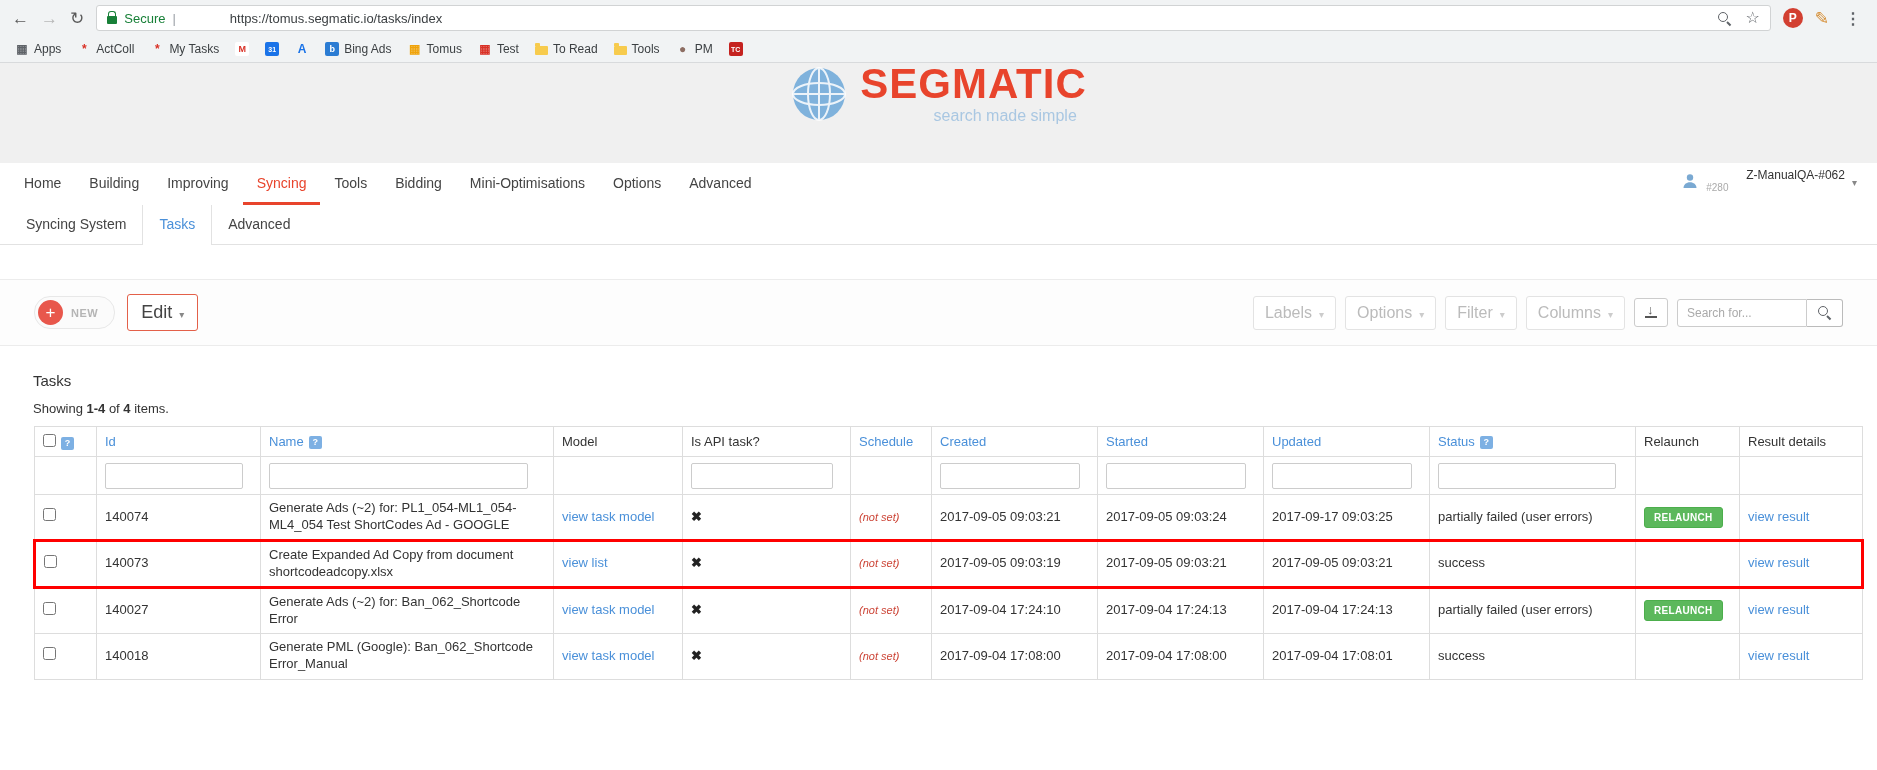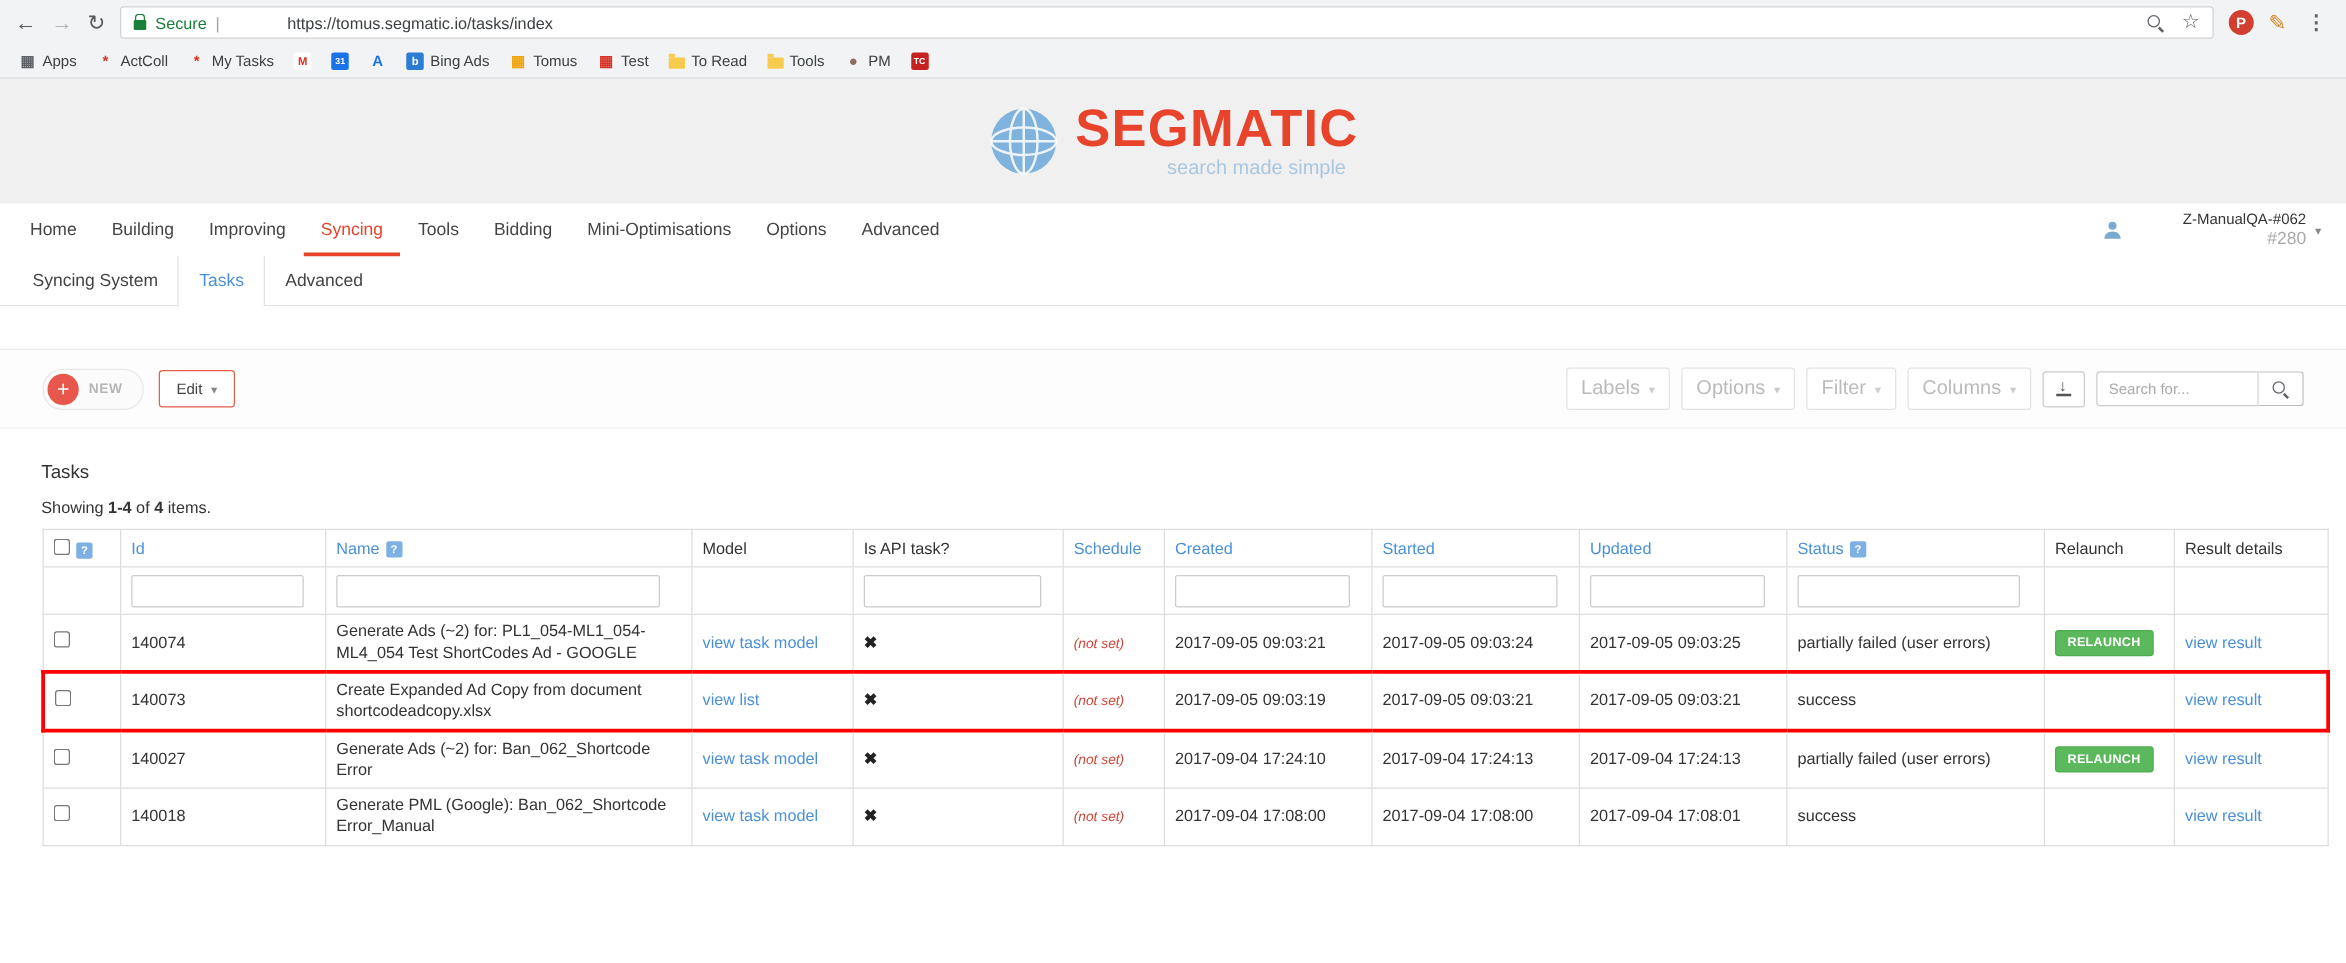--- a/index.html
+++ b/index.html
@@ -36,34 +36,34 @@
   .bm-ic { width:14px; height:14px; display:flex; align-items:center; justify-content:center;
     font-weight:bold; font-size:12px; line-height:1; border-radius:2px; }
   .bm-ic.chip { font-size:9px; }
   .bm-ic.tiny { font-size:7px; letter-spacing:0; }
   .bm-ic.folder { background:#f7cb4d; width:13px; height:9px; border-radius:1px; position:relative; margin-top:3px; }
   .bm-ic.folder::before { content:''; position:absolute; top:-3px; left:0; width:5px; height:3px;
     background:#f7cb4d; border-radius:1px 1px 0 0; }
   .bm-label { font-size:12px; color:#3c4043; white-space:nowrap; }
 
   
-  .logo-band { height:100px; background:#f0f0f0; display:flex; align-items:center; justify-content:center; }
+  .logo-band { height:100px; background:#f0f0f0; display:flex; align-items:flex-start; justify-content:center; }
   .logo { display:flex; align-items:center; gap:12px; }
   .logo-name { font-size:42px; font-weight:bold; color:#e8442c; letter-spacing:1px; line-height:1; }
   .logo-tagline { font-size:16px; color:#a9c7e2; text-align:right; padding-right:10px; margin-top:2px; }
 
   
   .mainnav { height:42px; background:#fff; display:flex; align-items:stretch; padding:0 10px; position:relative; }
   .nav-items { display:flex; align-items:stretch; }
   .nav-item { font-size:14px; color:#444; padding:0 14px; line-height:40px; text-decoration:none;
     cursor:pointer; border-bottom:3px solid transparent; white-space:nowrap; }
   .nav-item.active { color:#e8442c; border-bottom-color:#e8442c; }
   .user-block { position:absolute; right:20px; top:6px; display:flex; align-items:center; gap:7px; cursor:pointer; }
   .user-name { font-size:12px; color:#333; line-height:1.1;margin-left:40px; }
-  .user-sub { font-size:14px; color:#aaa;text-align:right; }
+  .user-sub { font-size:10px; color:#aaa; }
   .caret::after { content:"▾"; font-size:10px; color:#888; }
 
   
   .subnav { height:40px; background:#fff; display:flex; align-items:center; padding:0 10px;
     border-bottom:1px solid #e2e2e2; }
   .subnav-item { font-size:14px; color:#444; padding:0 16px; line-height:39px; text-decoration:none;
     cursor:pointer; white-space:nowrap; }
   .subnav-item.active { color:#4a90d9; border-left:1px solid #e2e2e2; border-right:1px solid #e2e2e2;
     margin-bottom:-1px; background:#fff; }
   .spacer { height:34px; background:#fff; }
@@ -71,21 +71,21 @@
   
   .toolbar { display:flex; align-items:center; justify-content:space-between; padding:14px 18px;
     border-top:1px solid #ececec; border-bottom:1px solid #ececec; background:#fdfdfd; }
   .toolbar-left { display:flex; align-items:center; gap:12px; margin-left:16px; }
   .new-btn { display:inline-flex; align-items:center; gap:8px; border:1px solid #e8e8e8; background:#fbfbfb;
     border-radius:16px; padding:3px 16px 3px 3px; cursor:pointer; }
   .new-plus { width:25px; height:25px; border-radius:50%; background:#e8574c; color:#fff; font-size:17px;
     line-height:25px; text-align:center; }
   .new-label { font-size:11px; color:#b5b5b5; letter-spacing:.5px; font-weight:bold; }
   .edit-btn { display:inline-flex; align-items:center; gap:7px; border:1px solid #e36049; background:#fff;
-    border-radius:3px; padding:7px 13px; font-size:12px; color:#444; cursor:pointer; }
+    border-radius:3px; padding:7px 13px; font-size:18px; color:#444; cursor:pointer; }
   .toolbar-right { display:flex; align-items:center; gap:9px; margin-right:16px; }
   .drop-group { display:flex; align-items:center; gap:9px; }
   .tb-drop { display:inline-flex; align-items:center; gap:7px; border:1px solid #e3e3e3; background:#fff;
     border-radius:3px; padding:7px 11px; font-size:16px; color:#bbb; cursor:pointer; }
   .tb-drop .caret::after { color:#ccc; }
   .dl-btn { border:1px solid #ccc; background:#fff; border-radius:3px; padding:6px 10px 5px; cursor:pointer; }
   .dl-icon { display:inline-block; position:relative; width:12px; height:13px; }
   .dl-icon::before { content:"↓"; position:absolute; top:-3px; left:2px; font-size:13px; color:#555; }
   .dl-icon::after { content:''; position:absolute; bottom:0; left:0; width:12px; height:2px; background:#555; }
   .search-wrap { display:flex; align-items:stretch; }
@@ -344,21 +344,21 @@
     <tbody class="rows">
         <tr class="data-row">
           <td class="c-center"><input type="checkbox" style=""></td>
           <td>140074</td>
           <td>Generate Ads (~2) for: PL1_054-ML1_054-ML4_054 Test ShortCodes Ad - GOOGLE</td>
           <td><a class="link">view task model</a></td>
           <td><span class="xmark">✖</span></td>
           <td><span class="not-set">(not set)</span></td>
           <td>2017-09-05 09:03:21</td>
           <td>2017-09-05 09:03:24</td>
-          <td>2017-09-05 09:03:25</td>
+          <td>2017-09-17 09:03:25</td>
           <td>partially failed (user errors)</td>
           <td class="c-center"><button class="relaunch-btn">RELAUNCH</button></td>
           <td><a class="link">view result</a></td>
         </tr>
         <tr class="data-row highlighted">
           <td class="c-center"><input type="checkbox" style=""></td>
           <td>140073</td>
           <td>Create Expanded Ad Copy from document shortcodeadcopy.xlsx</td>
           <td><a class="link">view list</a></td>
           <td><span class="xmark">✖</span></td>

